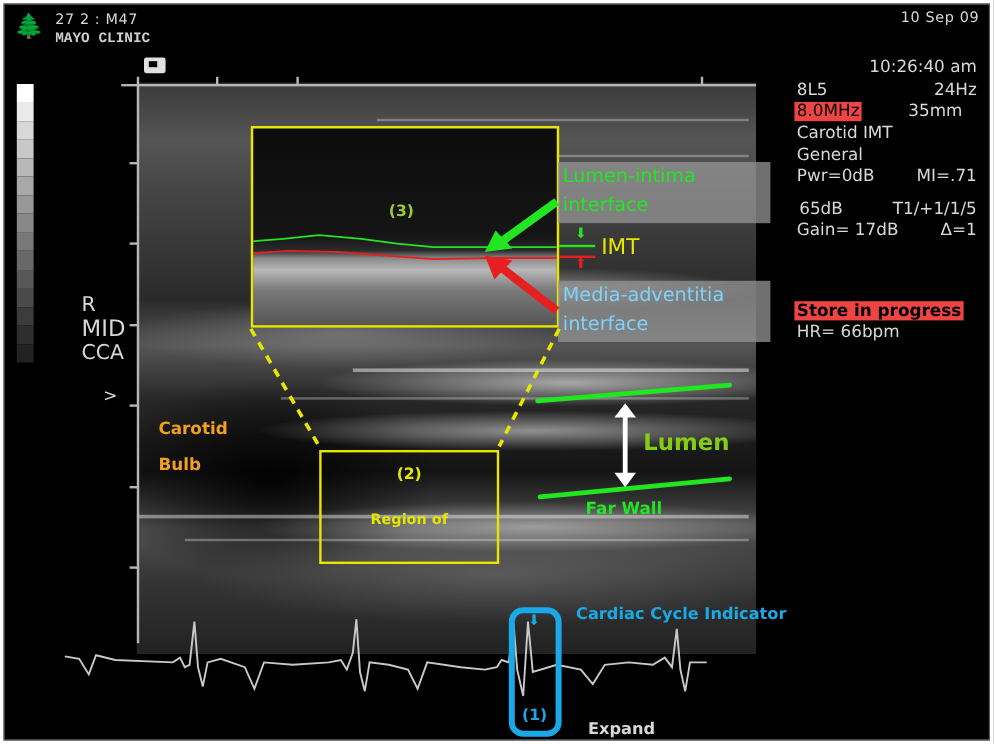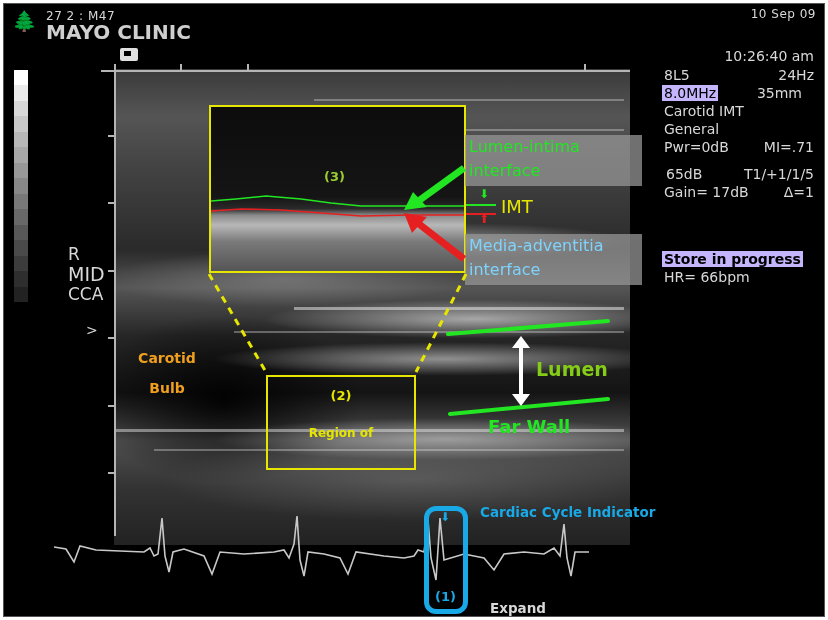--- a/index.html
+++ b/index.html
@@ -3,21 +3,21 @@
 <meta charset="utf-8">
 <style>
   html, body { margin:0; padding:0; background:#ffffff; }
   body { width:828px; height:620px; position:relative; overflow:hidden; font-family:"DejaVu Sans", sans-serif; }
   #frame { position:absolute; left:3px; top:3px; width:822px; height:614px; background:#000; border:1px solid #555; box-sizing:border-box; }
   .abs { position:absolute; }
   .osd { color:#d8d8d8; font-family:"DejaVu Sans", sans-serif; white-space:nowrap; }
   .osd-big { font-size:12px; letter-spacing:0.5px; }
   .osd-med { font-size:14px; }
   .osd-sm { font-size:13.5px; }
-  .hl { background:#c4b5fd; color:#000; padding:0 2px; }
+  .hl { background:#ef4444; color:#000; padding:0 2px; }
   #grayscale { left:10px; top:66px; width:14px; height:232px; display:flex; flex-direction:column; }
   #grayscale div { flex:1; }
   #us-image { left:110px; top:65px; width:516px; height:476px; overflow:hidden;
     background:
       radial-gradient(ellipse 260px 26px at 330px 172px, rgba(210,210,210,0.55), transparent 70%),
       radial-gradient(ellipse 300px 28px at 360px 250px, rgba(215,215,215,0.7), transparent 70%),
       radial-gradient(ellipse 330px 24px at 330px 290px, rgba(220,220,220,0.6), transparent 70%),
       radial-gradient(ellipse 260px 40px at 170px 210px, rgba(160,160,160,0.45), transparent 70%),
       radial-gradient(ellipse 330px 30px at 330px 370px, rgba(220,220,220,0.55), transparent 70%),
       radial-gradient(ellipse 360px 60px at 300px 410px, rgba(130,130,130,0.45), transparent 70%),
@@ -37,21 +37,21 @@
   .ann { font-family:"DejaVu Sans", sans-serif; white-space:nowrap; }
   #ecg-indicator { left:420px; top:502px; width:44px; height:108px; border:5px solid #19a9e6; border-radius:12px; box-sizing:border-box; }
 </style>
 </head>
 <body>
 
 <div id="frame">
 
   <div class="abs osd" style="left:8px;top:5px;font-size:20px;color:#c8c8c8;">🌲</div>
   <div class="abs osd osd-big" style="left:42px;top:2px;line-height:20px;">27 2 : M47</div>
-  <div class="abs osd" style="left:42px;top:20px;font-size:20px;font-weight:bold;line-height:16px;color:#cfcfcf;">MAYO CLINIC</div>
+  <div class="abs osd" style="left:42px;top:20px;font-size:12px;font-weight:bold;line-height:16px;color:#cfcfcf;font-family:Liberation Mono, monospace;">MAYO CLINIC</div>
   <div class="abs osd osd-big" style="right:8px;top:3px;">10 Sep 09</div>
 
   <div class="abs" style="left:116px;top:44px;width:18px;height:13px;background:#e0e0e0;border-radius:2px;">
     <div style="position:absolute;left:4px;top:3px;width:7px;height:5px;background:#000;"></div>
   </div>
 
   <div class="abs osd osd-med" style="right:10px;top:44px;">10:26:40 am</div>
   <div class="abs osd osd-med" style="left:660px;top:63px;">8L5</div>
   <div class="abs osd osd-med" style="right:10px;top:63px;">24Hz</div>
   <div class="abs osd osd-med hl" style="left:658px;top:81px;">8.0MHz</div>
@@ -149,34 +149,34 @@
     <line x1="5" y1="5" x2="62" y2="103" stroke="#e6e600" stroke-width="3" stroke-dasharray="7,6"></line>
     <line x1="262" y1="5" x2="212" y2="103" stroke="#e6e600" stroke-width="3" stroke-dasharray="7,6"></line>
   </svg>
 
   <div id="roi-box" class="abs"></div>
   <div class="abs ann" style="left:262px;top:384px;width:150px;text-align:center;font-size:13px;font-weight:bold;color:#e6e600;">(2)</div>
   <div class="abs ann" style="left:262px;top:421px;width:150px;text-align:center;font-size:12px;font-weight:bold;line-height:17px;color:#e6e600;">
     <div>Region of</div>
   </div>
 
-  <div class="abs ann" style="left:128px;top:339px;width:70px;text-align:center;font-size:14px;font-weight:bold;line-height:30px;color:#f0a01e;">
+  <div class="abs ann" style="left:128px;top:339px;width:70px;font-size:14px;font-weight:bold;line-height:30px;color:#f0a01e;">
     <div>Carotid</div>
     <div>Bulb</div>
   </div>
 
   <svg class="abs" style="left:440px;top:310px;" width="175" height="110">
     <line x1="4" y1="20" x2="164" y2="7" stroke="#22e622" stroke-width="4" stroke-linecap="round"></line>
     <line x1="6" y1="100" x2="164" y2="85" stroke="#22e622" stroke-width="4" stroke-linecap="round"></line>
     <line x1="77" y1="32" x2="77" y2="82" stroke="#fff" stroke-width="4"></line>
     <polygon points="68,34 86,34 77,22" fill="#fff"></polygon>
     <polygon points="68,80 86,80 77,92" fill="#fff"></polygon>
   </svg>
   <div class="abs ann" style="left:532px;top:354px;font-size:19px;font-weight:bold;color:#84cc16;">Lumen</div>
-  <div class="abs ann" style="left:484px;top:412px;font-size:18px;font-weight:bold;color:#22e622;">Far Wall</div>
+  <div class="abs ann" style="left:484px;top:412px;font-size:14px;font-weight:bold;color:#22e622;">Far Wall</div>
 
   <svg class="abs" style="left:0;top:490px;" width="828" height="100">
     <polyline fill="none" stroke="#c8c8c8" stroke-width="1.6" points="
       50,53 62,55 70,68 76,52 92,56 140,58 146,54 150,62 154,60 158,24 161,62 165,78 169,58 180,55 200,62 208,80 216,58 240,60 270,58 280,56 285,64 290,50 293,22 296,66 300,82 304,58 320,60 336,64 344,80 352,58 380,62 400,64 410,62 414,56 420,58 424,26 427,64 432,86 436,24 440,66 460,60 480,64 490,76 500,60 520,58 540,60 550,54 556,62 560,30 563,64 567,82 571,58 585,58
       "></polyline>
   </svg>
   <div id="ecg-indicator" class="abs"></div>
   <div class="abs ann" style="left:436px;top:506px;font-size:12px;color:#19a9e6;">⬇</div>
   <div class="abs ann" style="left:431px;top:585px;font-size:13px;font-weight:bold;color:#19a9e6;">(1)</div>
   <div class="abs ann" style="left:476px;top:500px;font-size:13.5px;font-weight:bold;color:#19a9e6;">Cardiac Cycle Indicator</div>

